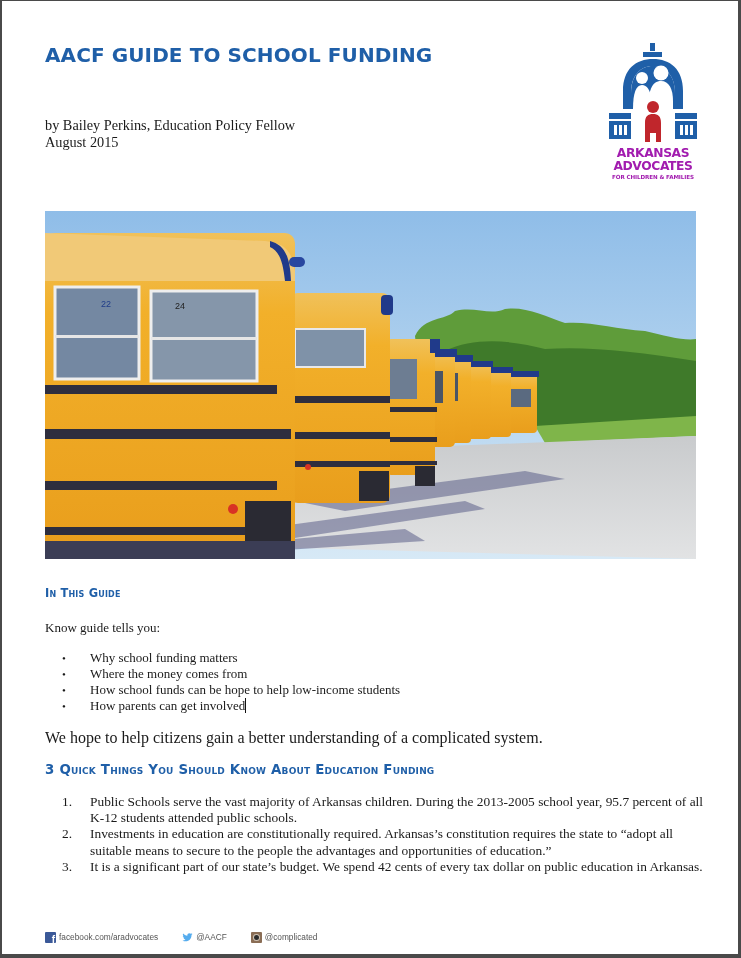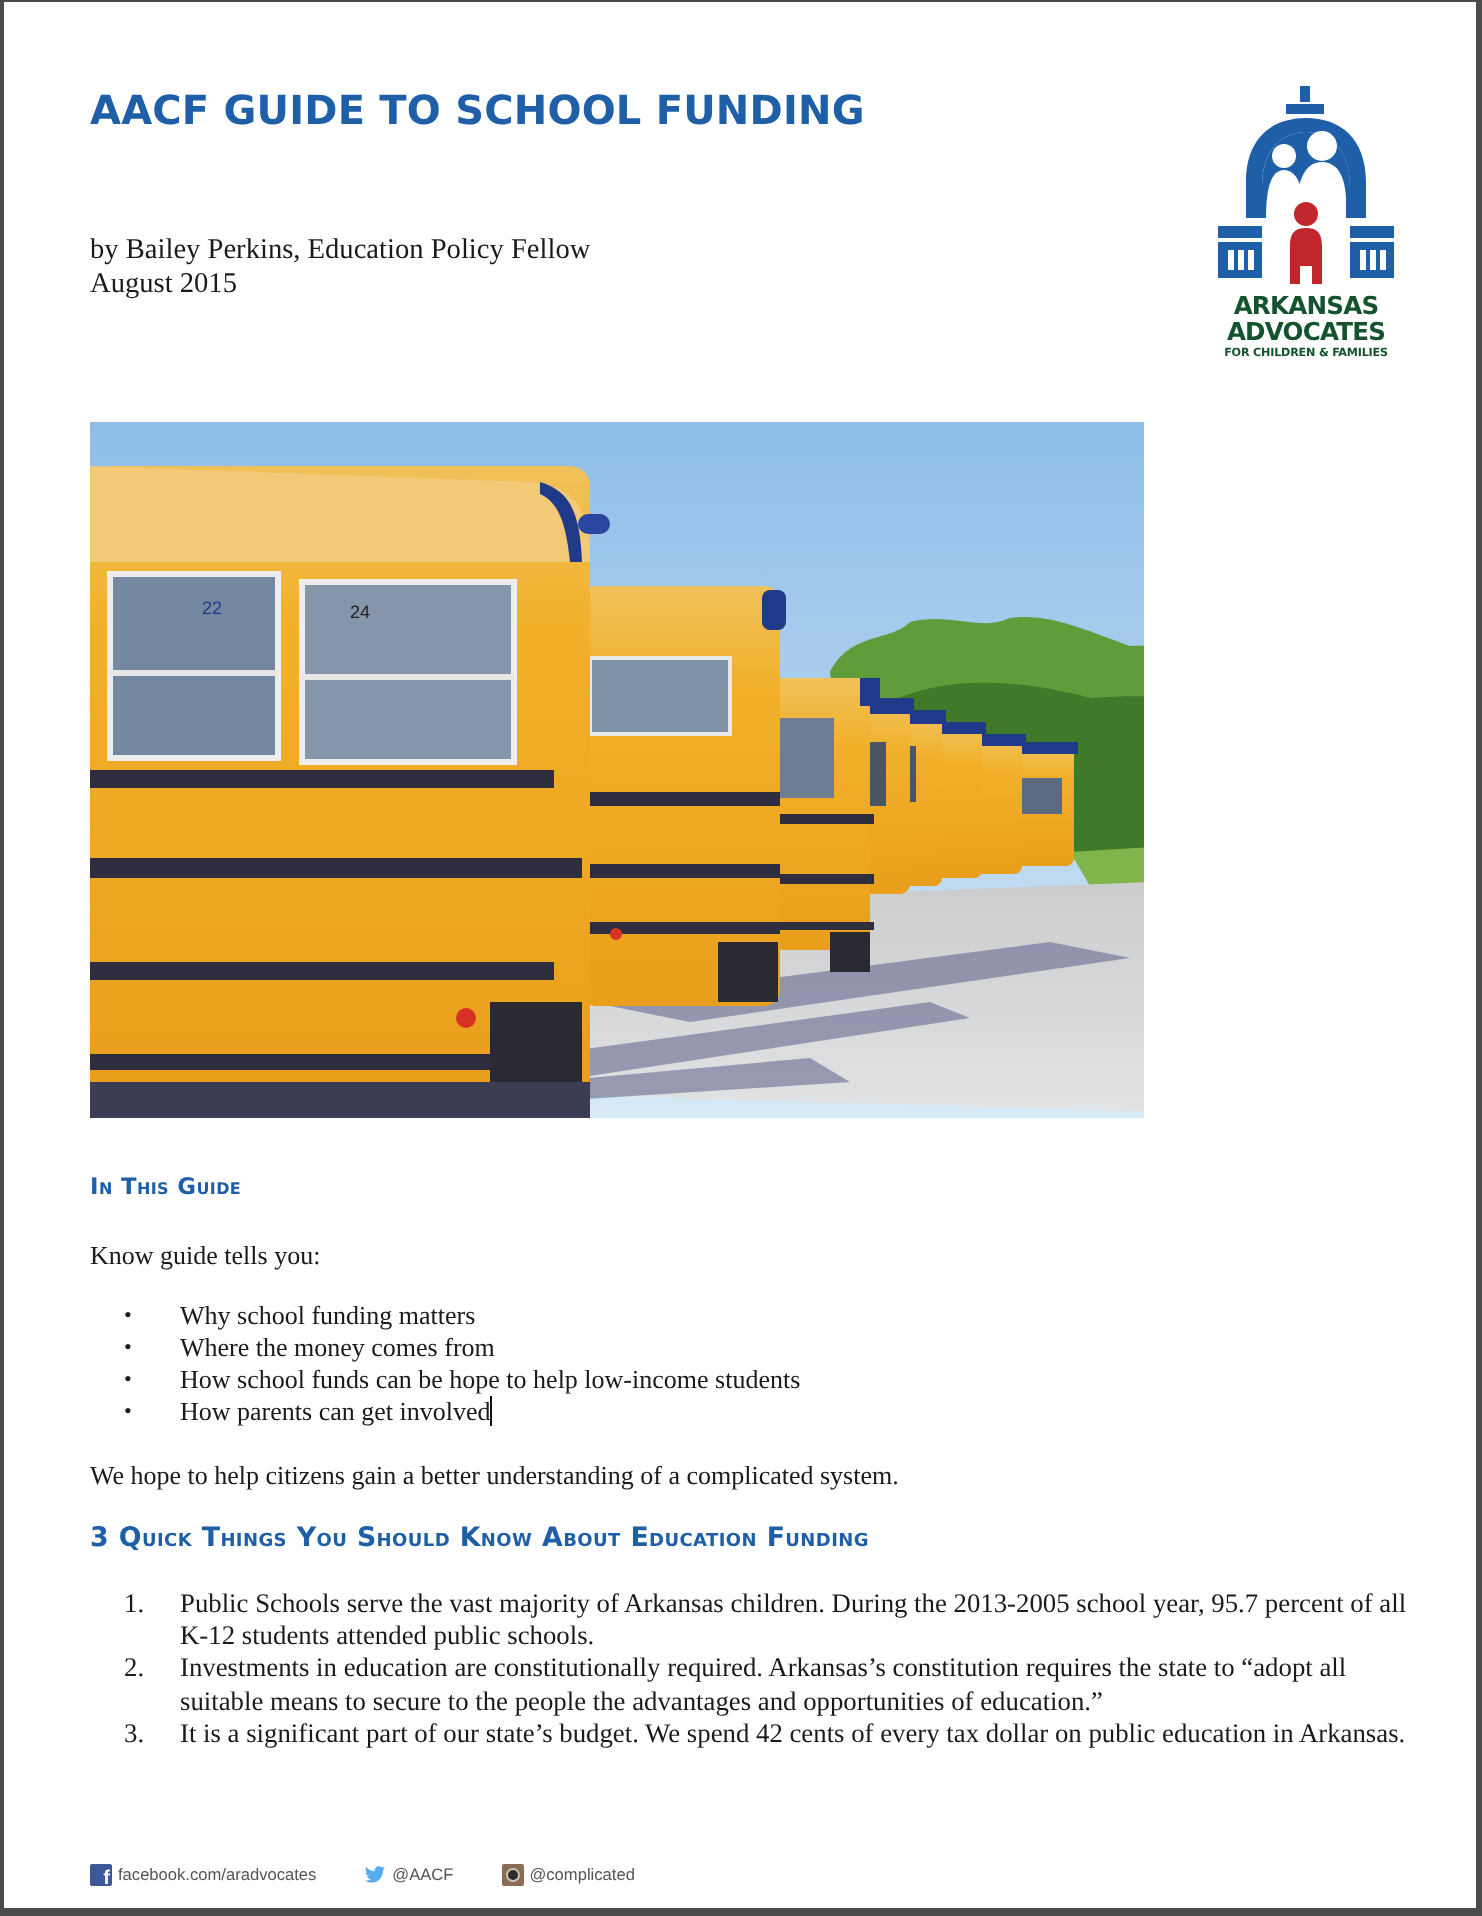--- a/index.html
+++ b/index.html
@@ -32,48 +32,48 @@
     .byline {
       position: absolute; left: 43px; top: 116px;
       font-size: 14.3px; line-height: 17px;
     }
     .byline div { white-space: nowrap; }
 
     
     .logo { position: absolute; left: 603px; top: 42px; width: 96px; height: 142px; }
     .logo-text {
       position: absolute; left: 0; width: 96px; text-align: center;
-      color: #14532d; font-family: "DejaVu Sans", sans-serif; font-weight: bold;
+      color: #a21caf; font-family: "DejaVu Sans", sans-serif; font-weight: bold;
       white-space: nowrap; letter-spacing: -0.4px;
     }
     .logo-t1 { top: 104px; font-size: 12.3px; line-height: 13px; }
     .logo-t2 { top: 117px; font-size: 12.3px; line-height: 13px; }
     .logo-t3 { top: 131px; font-size: 5.6px; line-height: 7px; letter-spacing: -0.1px; }
 
     
     .photo {
-      position: absolute; left: 43px; top: 210px; width: 527px; height: 348px;
+      position: absolute; left: 43px; top: 210px; width: 651px; height: 348px;
       overflow: hidden; background: #9cc5ea;
     }
     .photo svg { display: block; }
 
     .section-h {
       position: absolute; left: 43px; margin: 0;
       color: #1f5fa8; font-size: 11.4px; line-height: 14px; white-space: nowrap;
       letter-spacing: 0.2px;
     }
     .sc-big { font-size: 13.4px; }
 
     .intro { position: absolute; left: 43px; top: 619px; font-size: 13px; line-height: 16px; white-space: nowrap; }
     .bullets { position: absolute; left: 43px; top: 649px; margin: 0; padding: 0; list-style: none; }
     .bullets li { position: relative; height: 16px; line-height: 16px; font-size: 13px; white-space: nowrap; }
     .bullets .dot { position: absolute; left: 17px; top: 0; font-size: 11px; }
     .bullets .txt { position: absolute; left: 45px; top: 0; }
     .caret { display: inline-block; width: 1px; height: 15px; background: #111; vertical-align: -3px; margin-left: 0; }
-    .hope { position: absolute; left: 43px; top: 729px; font-size: 13px; line-height: 16px; white-space: nowrap; }
+    .hope { position: absolute; left: 43px; top: 729px; font-size: 16px; line-height: 16px; white-space: nowrap; }
 
     .numlist { position: absolute; left: 43px; top: 793px; width: 660px; margin: 0; padding: 0; list-style: none; }
     .numlist li { position: relative; padding-left: 45px; font-size: 13.4px; line-height: 16.2px; margin-bottom: 0; }
     .numlist .num { position: absolute; left: 17px; top: 0; }
 
     .footer { position: absolute; left: 43px; top: 929px; height: 14px; display: flex; align-items: center;
       font-family: "Liberation Sans", sans-serif; font-size: 8.3px; color: #555; white-space: nowrap; }
     .footer .item { display: flex; align-items: center; margin-right: 24px; }
     .ico { width: 11px; height: 11px; margin-right: 3px; display: inline-block; position: relative; border-radius: 1px; }
     .ico-fb { background: #3b5998; }

